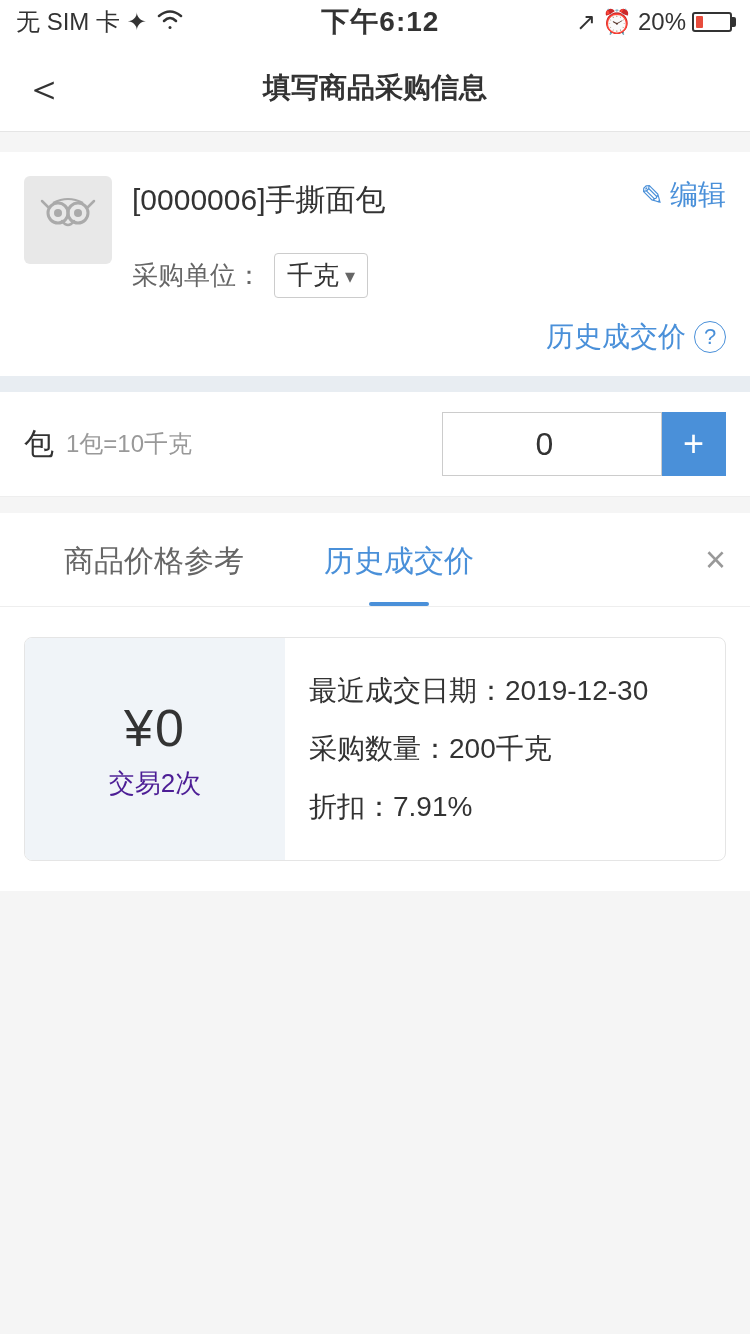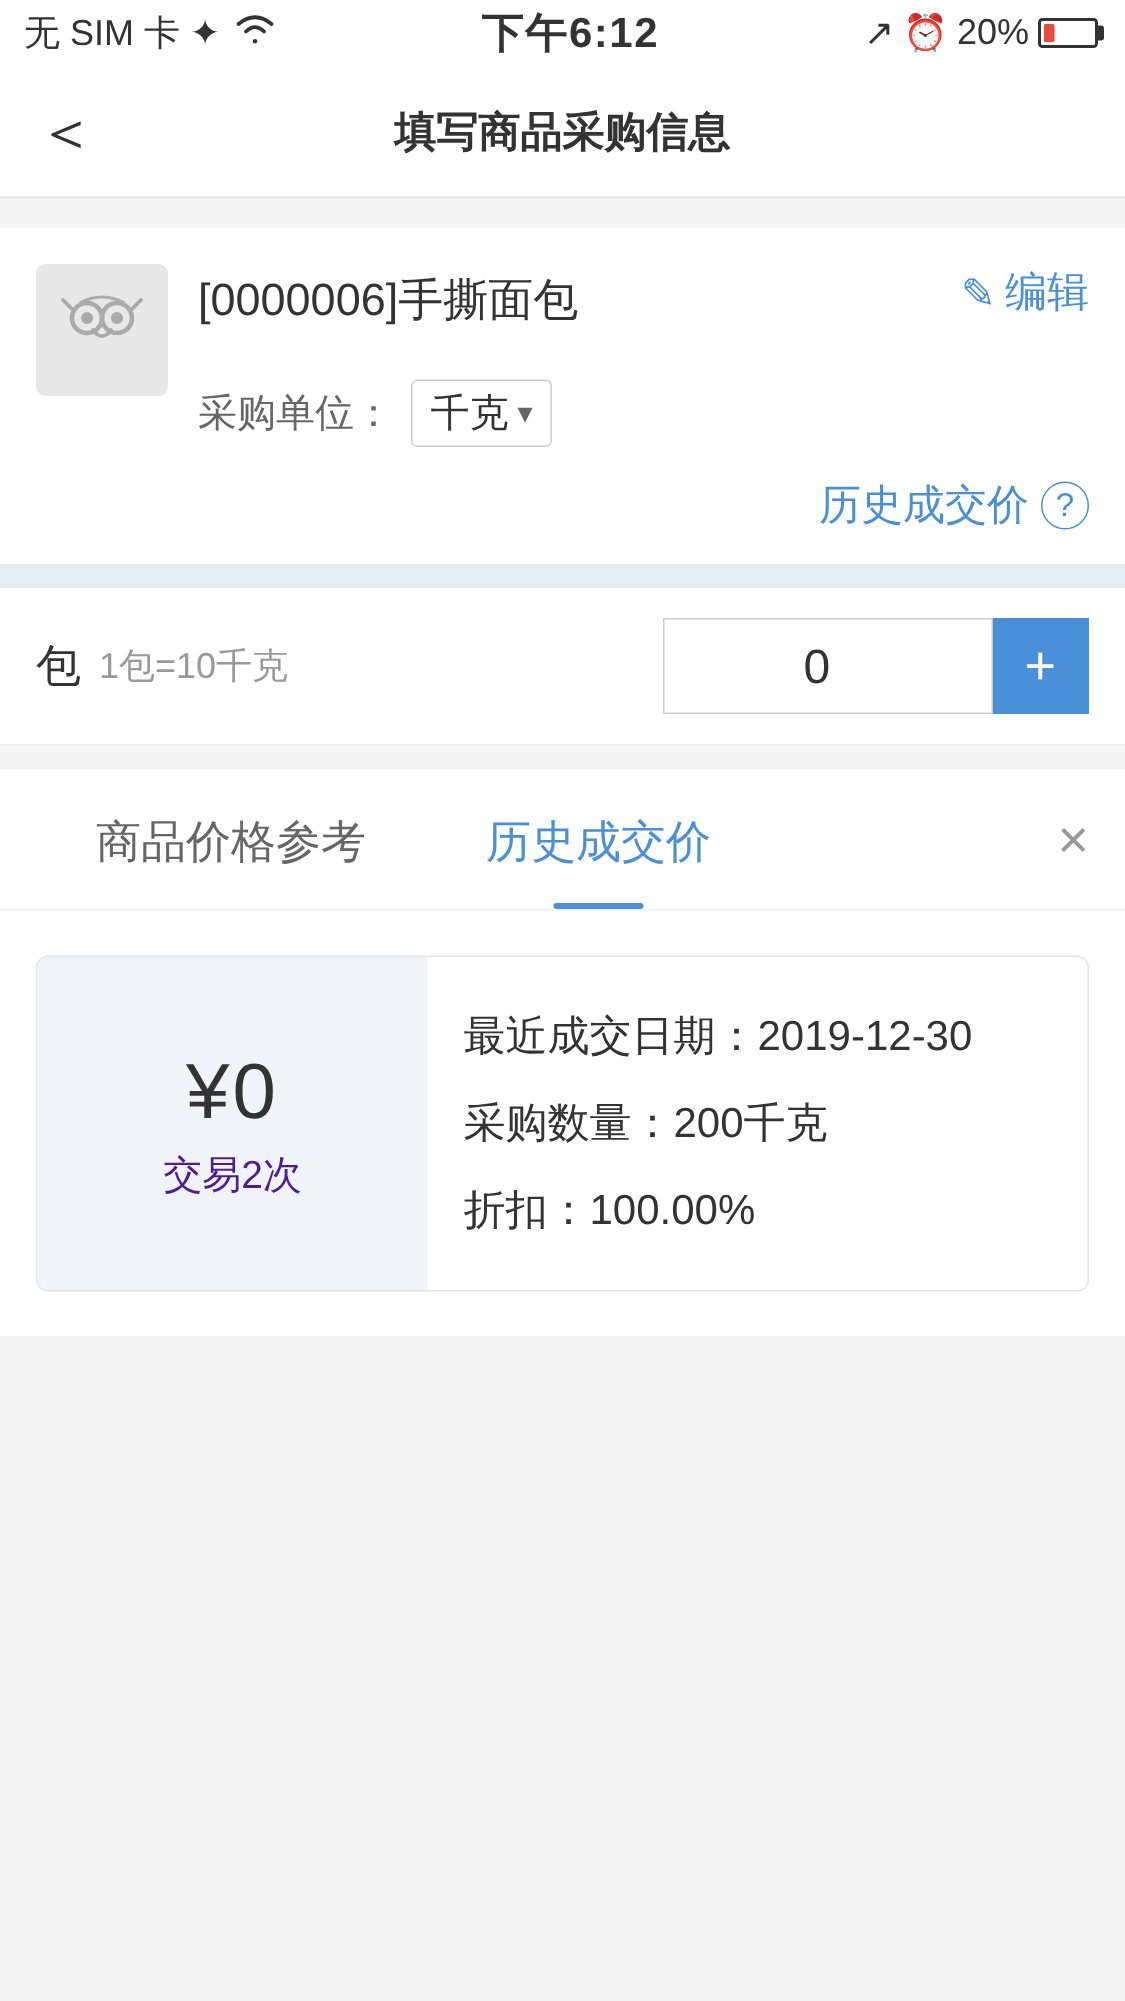--- a/index.html
+++ b/index.html
@@ -450,20 +450,20 @@
         <div class="history-times">交易2次</div>
       </div>
       <div class="history-right">
         <div class="history-detail-row">
           <span class="detail-label">最近成交日期：</span><span class="detail-value">2019-12-30</span>
         </div>
         <div class="history-detail-row">
           <span class="detail-label">采购数量：</span><span class="detail-value">200千克</span>
         </div>
         <div class="history-detail-row">
-          <span class="detail-label">折扣：</span><span class="detail-value">100.00%</span>
+          <span class="detail-label">折扣：</span><span class="detail-value">7.91%</span>
         </div>
       </div>
     </div>
   </div>
 </div>
 
 <div class="page-bottom"></div>
 
 </body></html>

